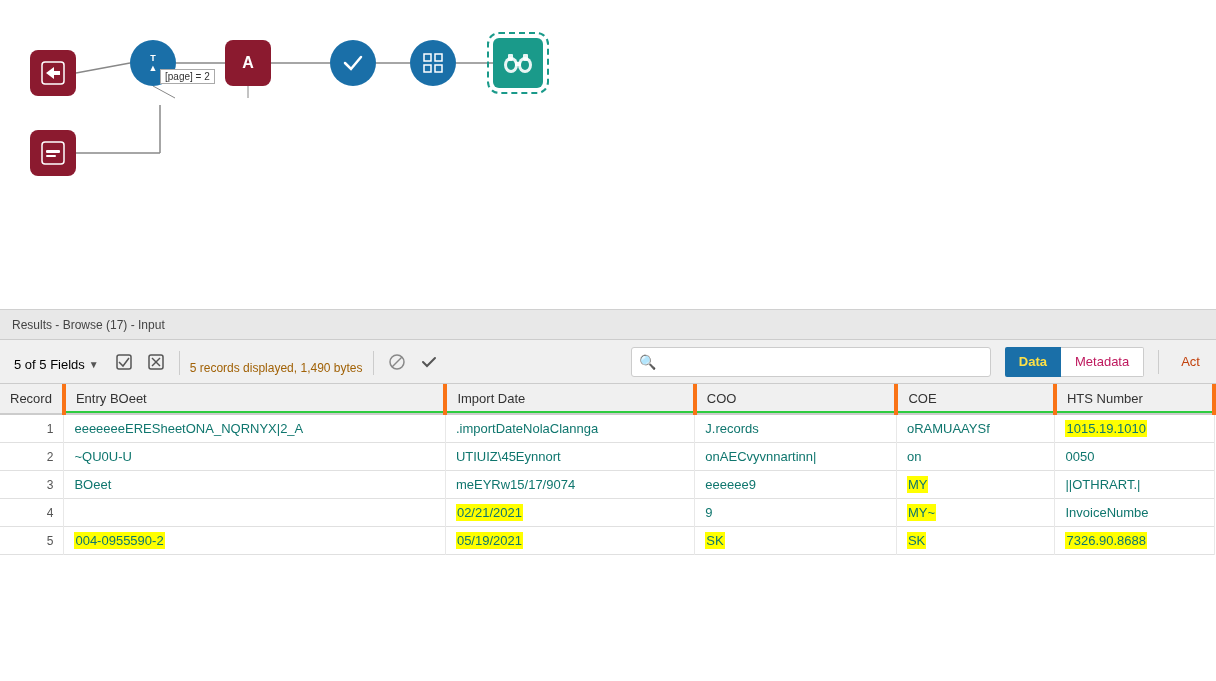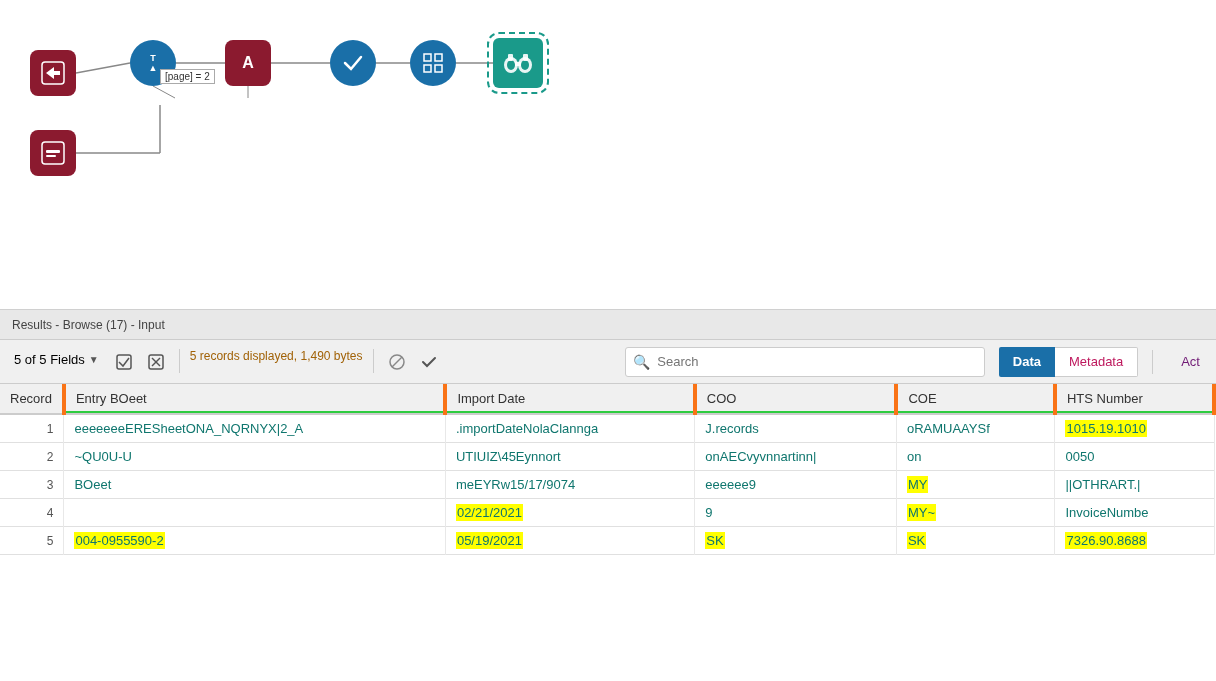--- a/index.html
+++ b/index.html
@@ -127,21 +127,21 @@
       height: 44px;
       display: flex;
       align-items: center;
       padding: 0 8px;
       gap: 6px;
       border-bottom: 1px solid #ccc;
     }
 
     .toolbar-left {
       display: flex;
-      align-items: flex-start;
+      align-items: flex-end;
       gap: 6px;
     }
 
     .fields-dropdown {
       display: flex;
       align-items: center;
       gap: 4px;
       font-size: 13px;
       font-weight: 500;
       cursor: pointer;
@@ -191,21 +191,21 @@
       outline: none;
       font-size: 13px;
       color: #333;
       width: 100%;
       background: transparent;
     }
     .search-magnify { color: #888; font-size: 14px; }
 
     .btn-data {
       background: #1a6fa8;
-      color: #ffffff;
+      color: #fde047;
       border: none;
       padding: 5px 14px;
       font-size: 13px;
       font-weight: 600;
       cursor: pointer;
       height: 30px;
       border-radius: 2px 0 0 2px;
     }
     .btn-metadata {
       background: white;
@@ -216,24 +216,24 @@
       font-size: 13px;
       cursor: pointer;
       height: 30px;
       border-radius: 0 2px 2px 0;
     }
 
     .btn-act {
       background: transparent;
       border: none;
       font-size: 13px;
-      color: #701a75;
+      color: #c2410c;
       cursor: pointer;
       padding: 5px 8px;
-      margin-left: 10px;
+      margin-left: 4px;
     }
 
     
     .table-container {
       flex: 1;
       overflow: auto;
       background: white;
     }
 
     table {
@@ -431,21 +431,20 @@
           <polyline points="3,9 7,13 15,5" fill="none" stroke="#555" stroke-width="2" stroke-linecap="round"></polyline>
         </svg>
       </div>
 
     </div>
 
     <div class="toolbar-spacer"></div>
 
     <div class="search-box">
       <span class="search-magnify">🔍</span>
-      <input type="text" placeholder="Search" style="">
     </div>
 
     <div style="display:flex; margin-left: 8px;">
       <button class="btn-data">Data</button>
       <button class="btn-metadata">Metadata</button>
     </div>
 
     <div class="toolbar-divider" style="margin-left:8px;"></div>
     <button class="btn-act">Act</button>
   </div>

